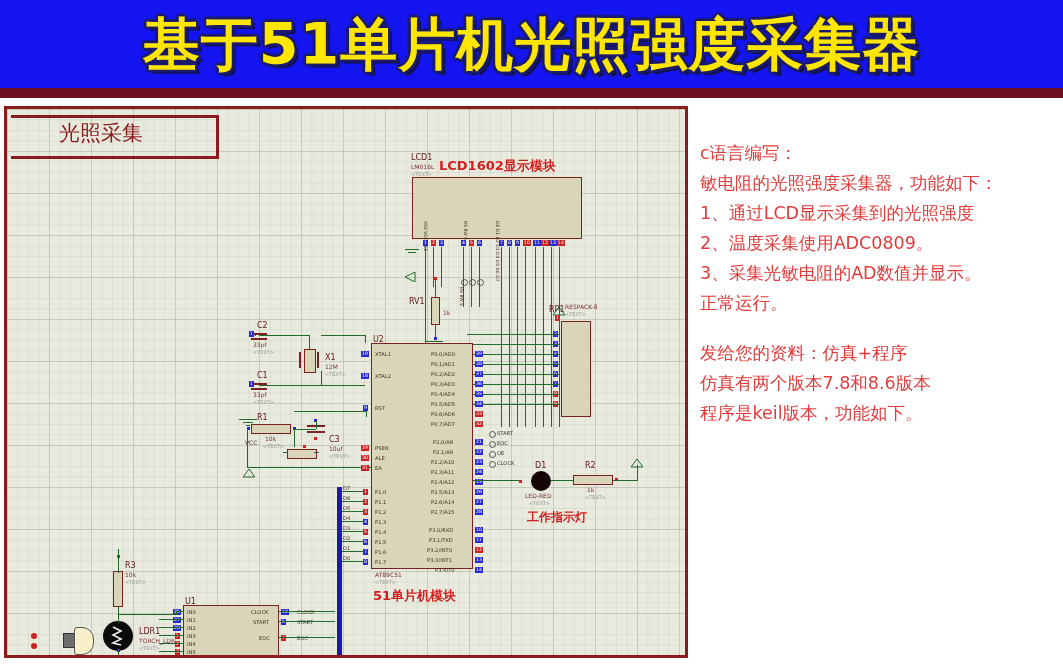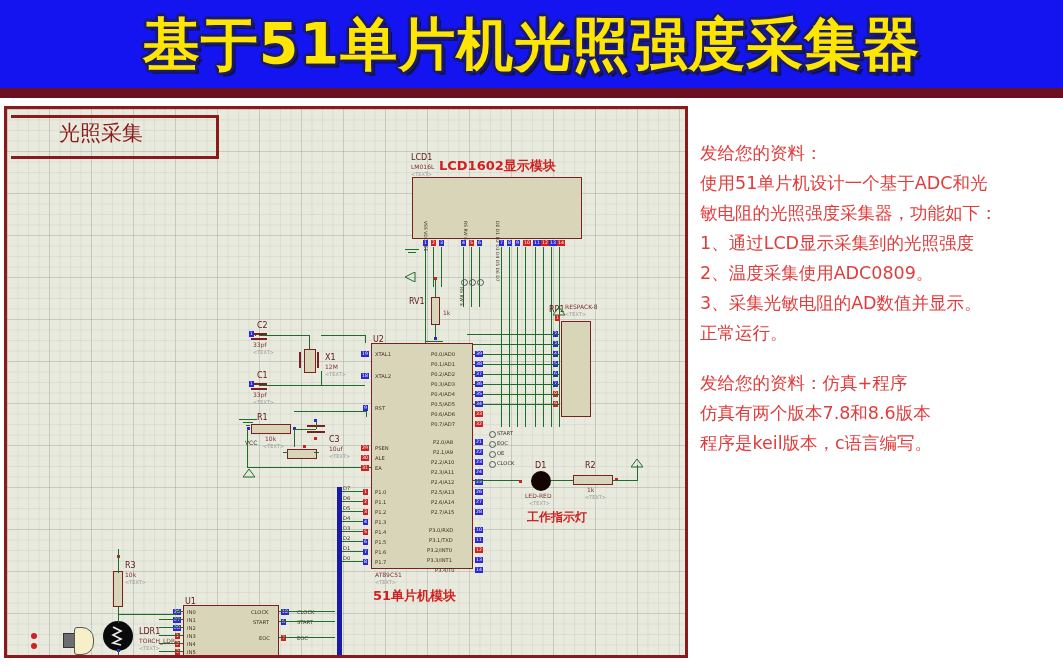--- a/index.html
+++ b/index.html
@@ -534,26 +534,25 @@
         <div class="w wh" style="left:152px;top:526px;width:24px;"></div>
         <div class="w wh" style="left:152px;top:534px;width:24px;"></div>
         <div class="w wh" style="left:152px;top:542px;width:24px;"></div>
 
       </div>
 
     </div>
   </div>
 
   <div class="info">
-    <p>发给您的资料：</p>
-    <p>使用51单片机设计一个基于ADC和光</p>
+    <p>c语言编写：</p>
     <p>敏电阻的光照强度采集器，功能如下：</p>
     <p>1、通过LCD显示采集到的光照强度</p>
     <p>2、温度采集使用ADC0809。</p>
     <p>3、采集光敏电阻的AD数值并显示。</p>
     <p>正常运行。</p>
     <div class="gap"></div>
     <p>发给您的资料：仿真+程序</p>
     <p>仿真有两个版本7.8和8.6版本</p>
-    <p>程序是keil版本，c语言编写。</p>
+    <p>程序是keil版本，功能如下。</p>
   </div>
 
 </div>
 
 </body></html>

